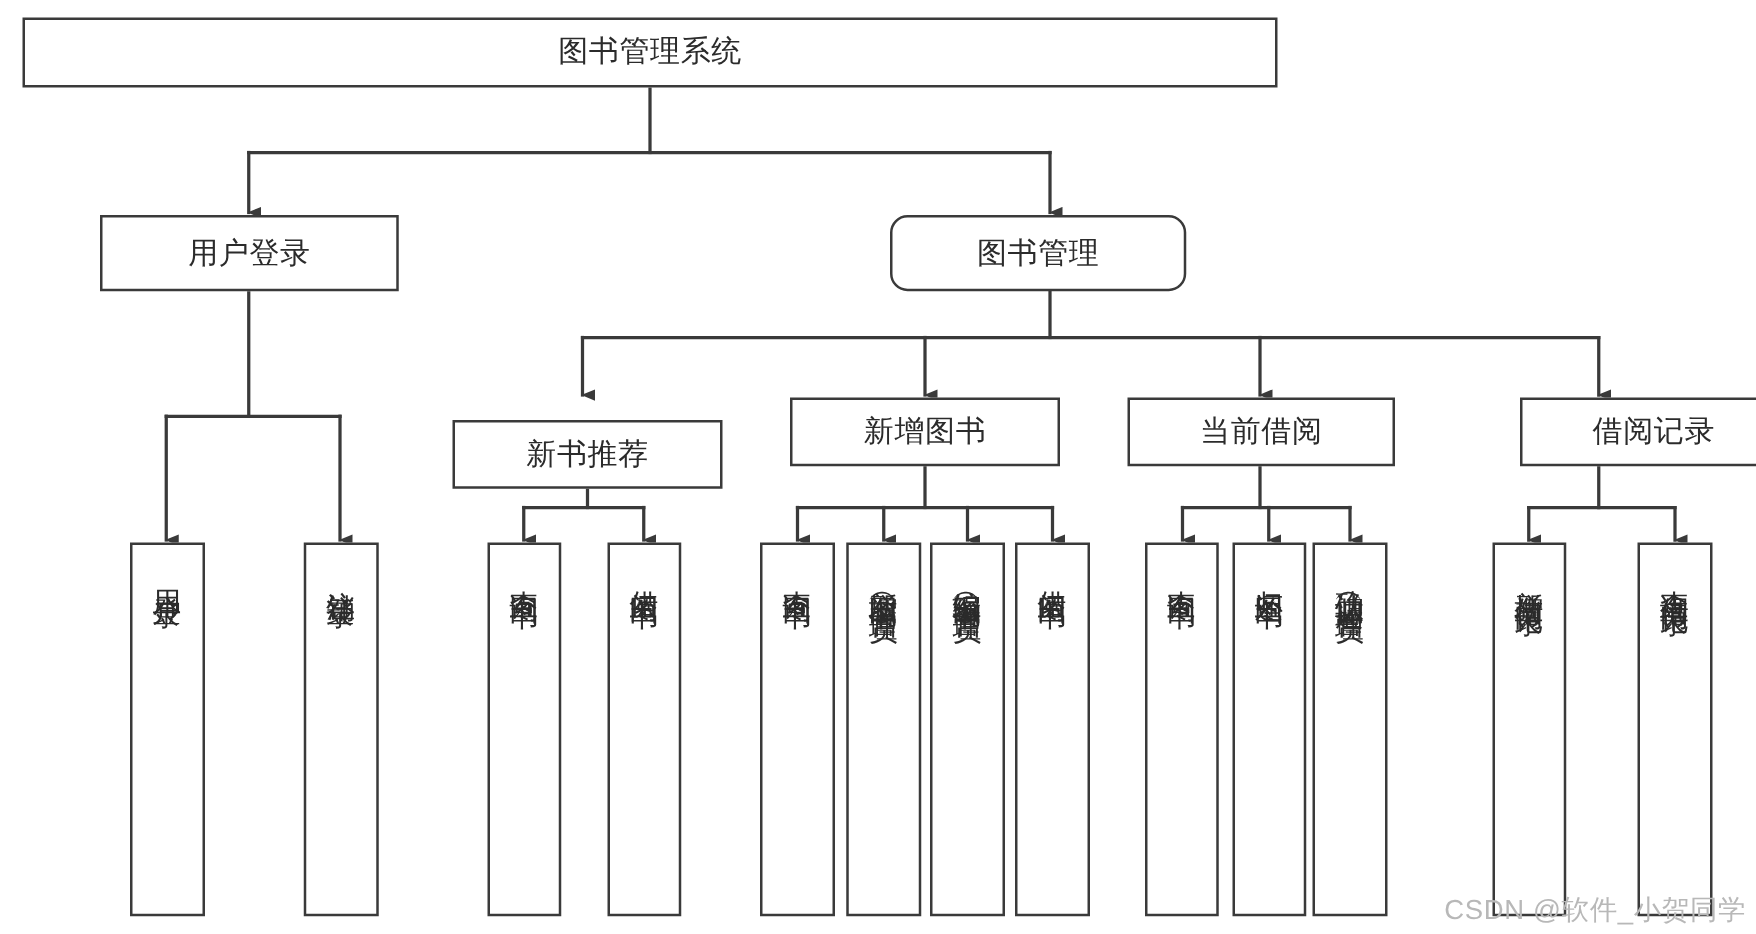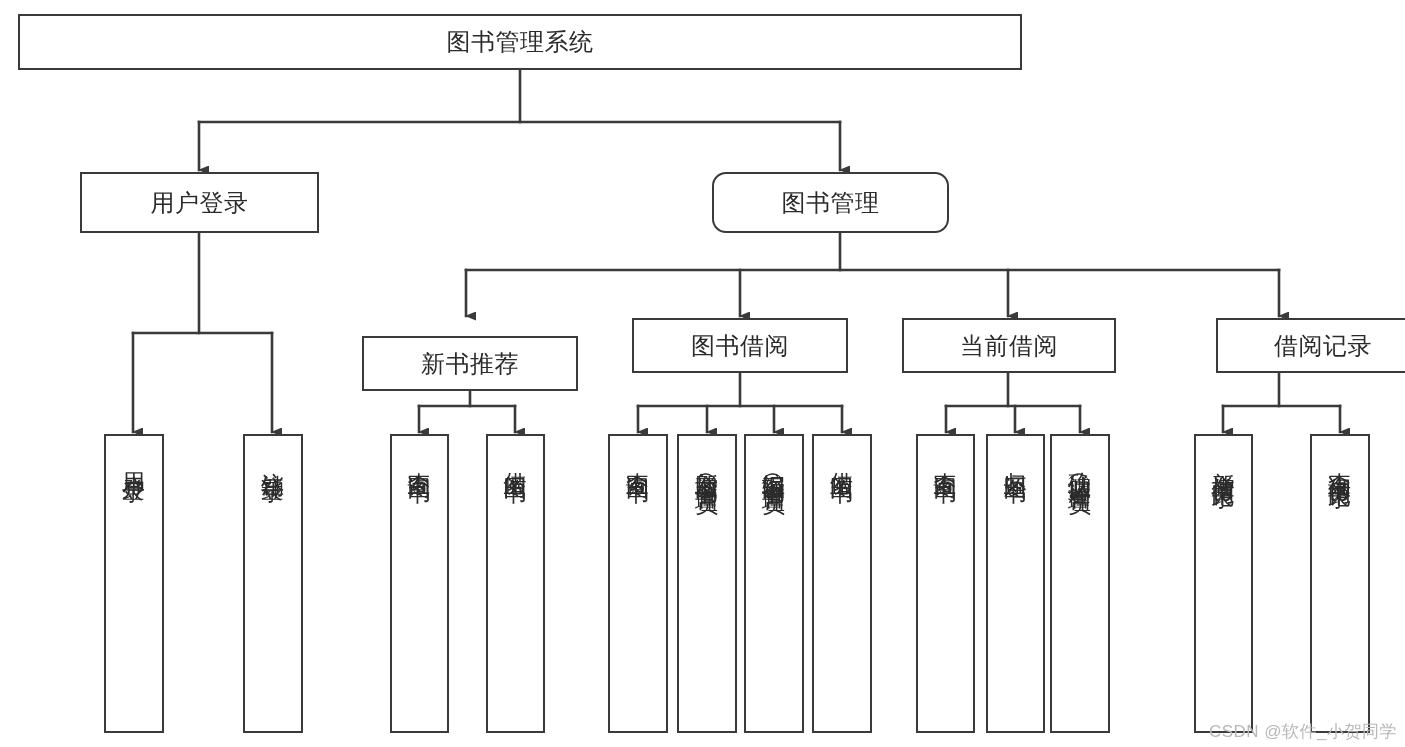--- a/index.html
+++ b/index.html
@@ -53,21 +53,21 @@
     text-orientation: upright;
     -webkit-writing-mode: vertical-rl;
     line-height: 1.05;
     letter-spacing: 3px;
     white-space: nowrap;
   }
   #watermark {
     position: absolute;
     right: 8px;
     bottom: 4px;
-    font-size: 17px;
+    font-size: 22px;
     color: #b8b8b8;
     white-space: nowrap;
     letter-spacing: 0.5px;
     pointer-events: none;
   }
 </style>
 </head>
 <body>
 
 <div id="diagram-root">
@@ -136,21 +136,21 @@
 
   <div class="node-box" style="left:712px; top:172px; width:237px; height:61px;border-radius:14px;">
     <span class="node-label-h">图书管理</span>
   </div>
 
   <div class="node-box" style="left:362px; top:336px; width:216px; height:55px;">
     <span class="node-label-h">新书推荐</span>
   </div>
 
   <div class="node-box" style="left:632px; top:318px; width:216px; height:55px;">
-    <span class="node-label-h">图书借阅</span>
+    <span class="node-label-h">新增图书</span>
   </div>
 
   <div class="node-box" style="left:902px; top:318px; width:214px; height:55px;">
     <span class="node-label-h">当前借阅</span>
   </div>
 
   <div class="node-box" style="left:1172px; top:318px; width:214px; height:55px;margin-left:44px;">
     <span class="node-label-h">借阅记录</span>
   </div>
 

